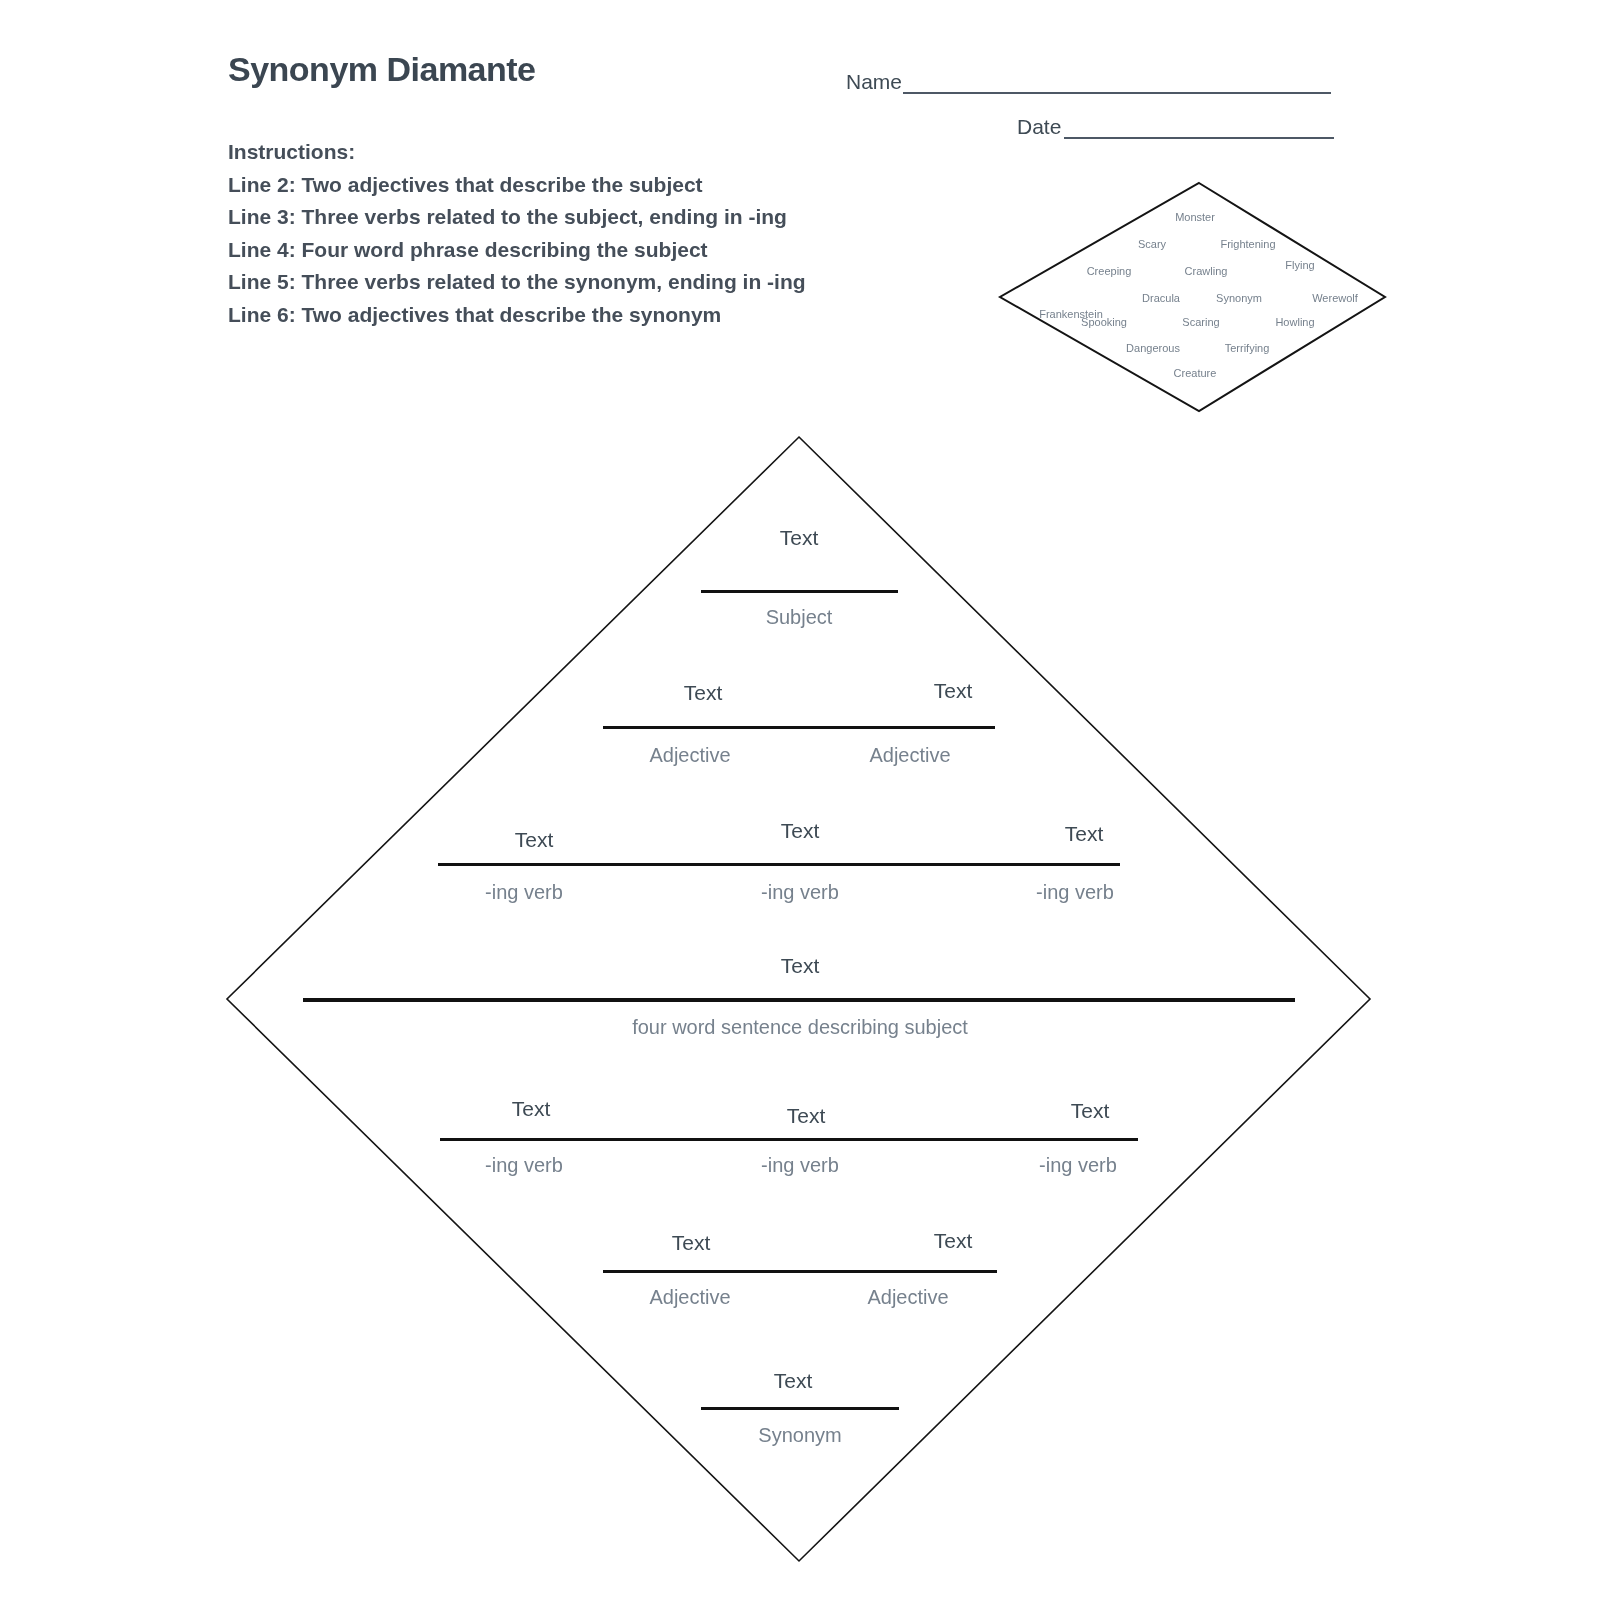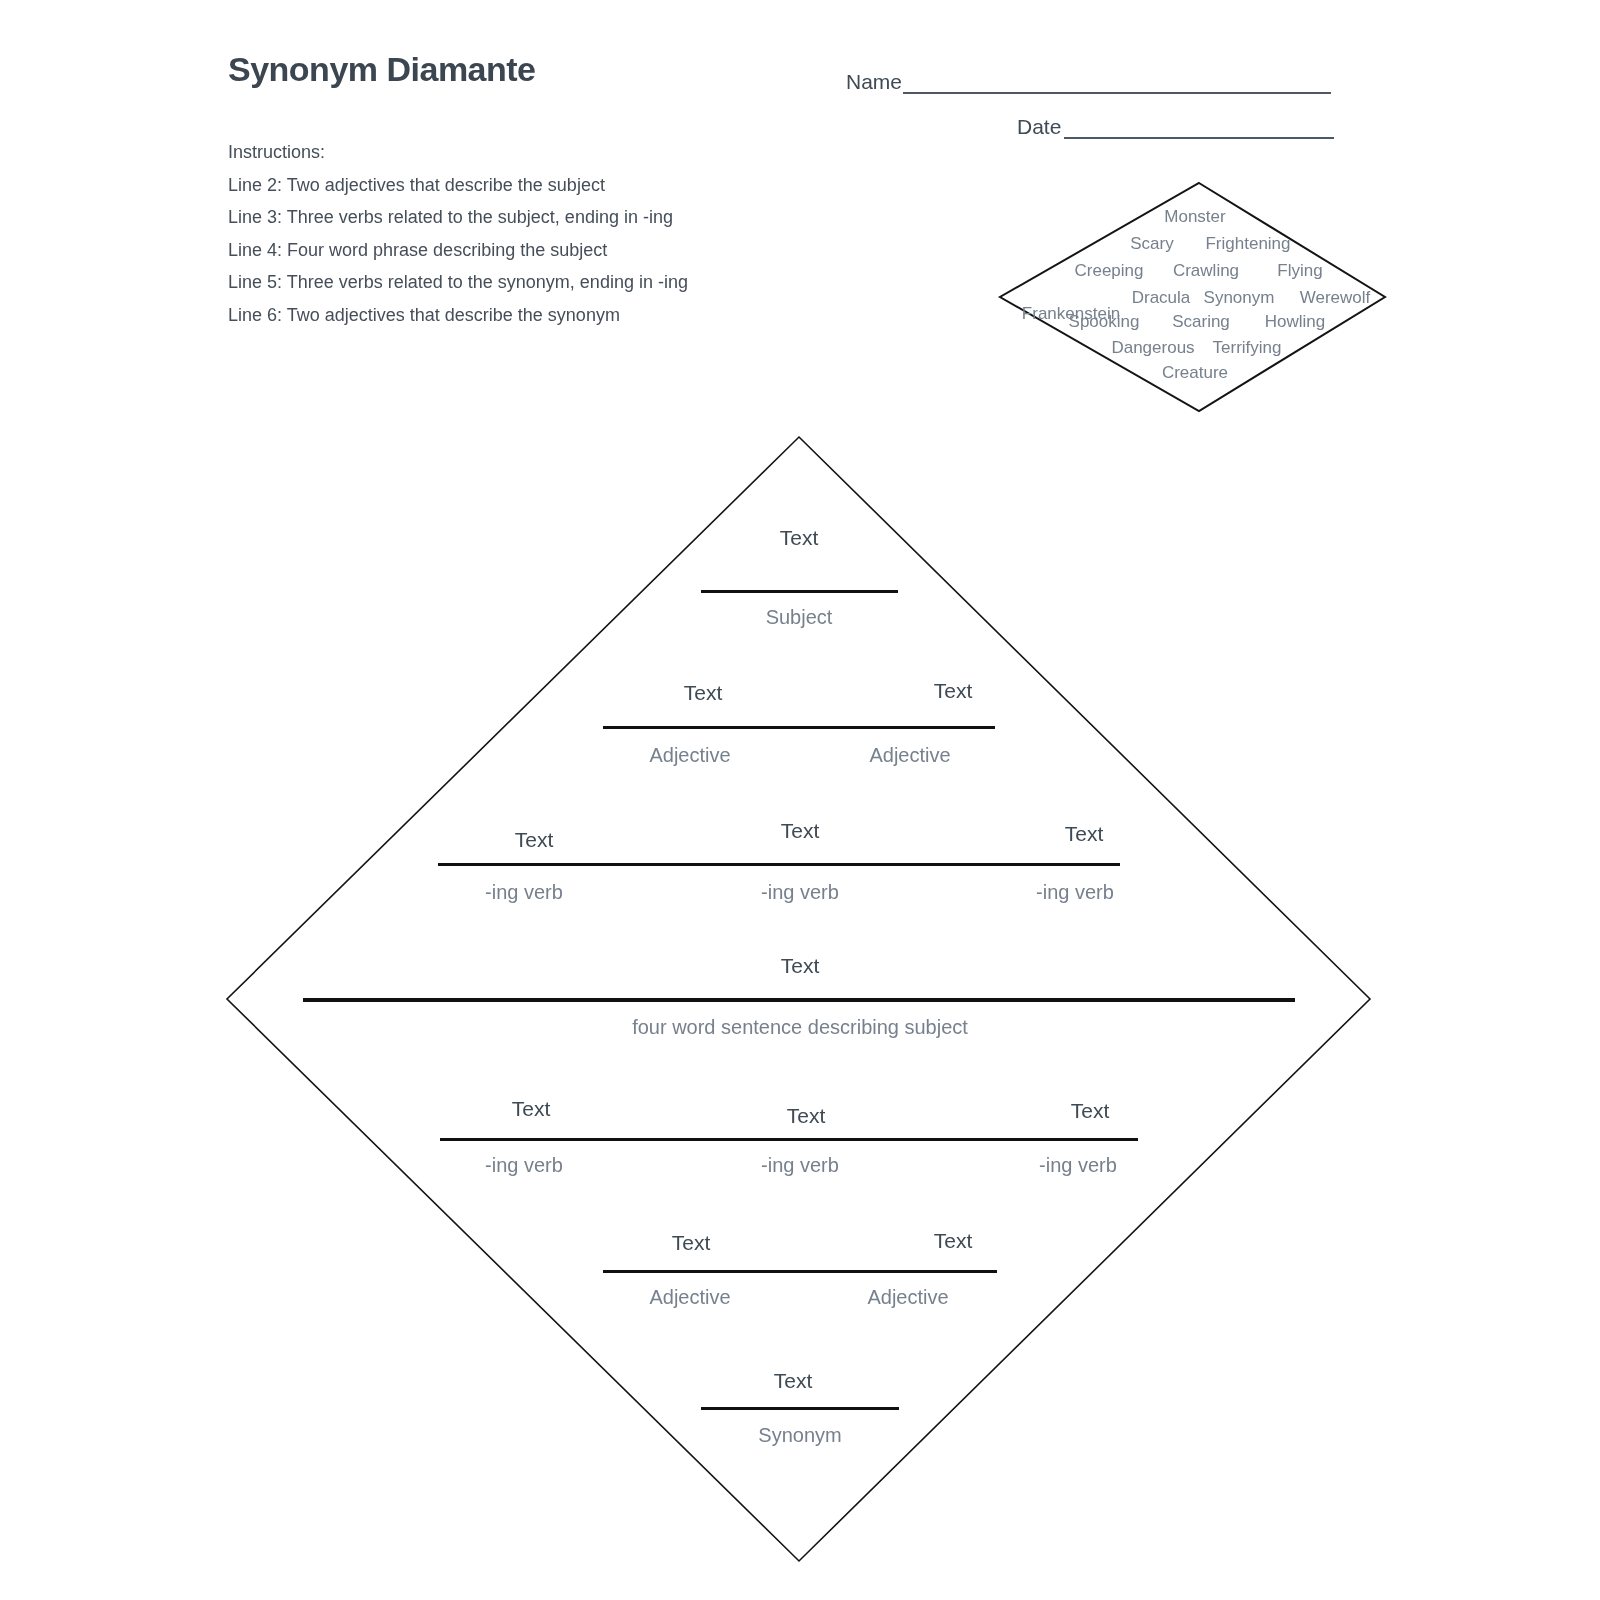--- a/index.html
+++ b/index.html
@@ -6,22 +6,22 @@
   body{
     width:1600px;height:1600px;position:relative;background:#ffffff;
     font-family:"Liberation Sans","DejaVu Sans",sans-serif;
     color:#3e4a54;overflow:hidden;
   }
   .abs{position:absolute;}
   .c{transform:translate(-50%,-50%);white-space:nowrap;}
   .title{font-size:34px;font-weight:700;color:#3b4651;letter-spacing:-0.5px;}
   .hdr-lbl{font-size:21px;color:#3e4a54;}
   .fill-line{height:0;border-top:2px solid #4d5865;}
-  .instr{font-size:18px;line-height:32.5px;color:#454e59;}
-  .word{font-size:17px;color:#76818d;}
+  .instr{font-size:21px;line-height:32.5px;color:#454e59;font-weight:bold;}
+  .word{font-size:11px;color:#76818d;}
   .ph{font-size:21px;color:#3e4a54;}
   .lbl{font-size:20px;color:#76818d;}
   .rule{background:#111111;}
   svg{display:block;}
 </style>
 </head>
 <body>
 
 <div class="abs title" style="left:228px;top:50px;">Synonym Diamante</div>
 
@@ -44,21 +44,21 @@
   <polygon points="207,8 393,122 207,236 8,122" fill="none" stroke="#141414" stroke-width="2"></polygon>
 </svg>
 
 <span class="abs c word" style="left:1195px;top:217px;">Monster</span>
 
 <span class="abs c word" style="left:1152px;top:244px;">Scary</span>
 <span class="abs c word" style="left:1248px;top:244px;text-align:center;">Frightening</span>
 
 <span class="abs c word" style="left:1109px;top:271px;">Creeping</span>
 <span class="abs c word" style="left:1206px;top:271px;">Crawling</span>
-<span class="abs c word" style="left:1300px;top:271px;">Flying</span>
+<span class="abs c word" style="left:1300px;top:265px;">Flying</span>
 
 <span class="abs c word" style="left:1071px;top:298px;margin-top:16px;">Frankenstein</span>
 <span class="abs c word" style="left:1161px;top:298px;">Dracula</span>
 <span class="abs c word" style="left:1239px;top:298px;">Synonym</span>
 <span class="abs c word" style="left:1335px;top:298px;">Werewolf</span>
 
 <span class="abs c word" style="left:1104px;top:322px;">Spooking</span>
 <span class="abs c word" style="left:1201px;top:322px;">Scaring</span>
 <span class="abs c word" style="left:1295px;top:322px;">Howling</span>
 

